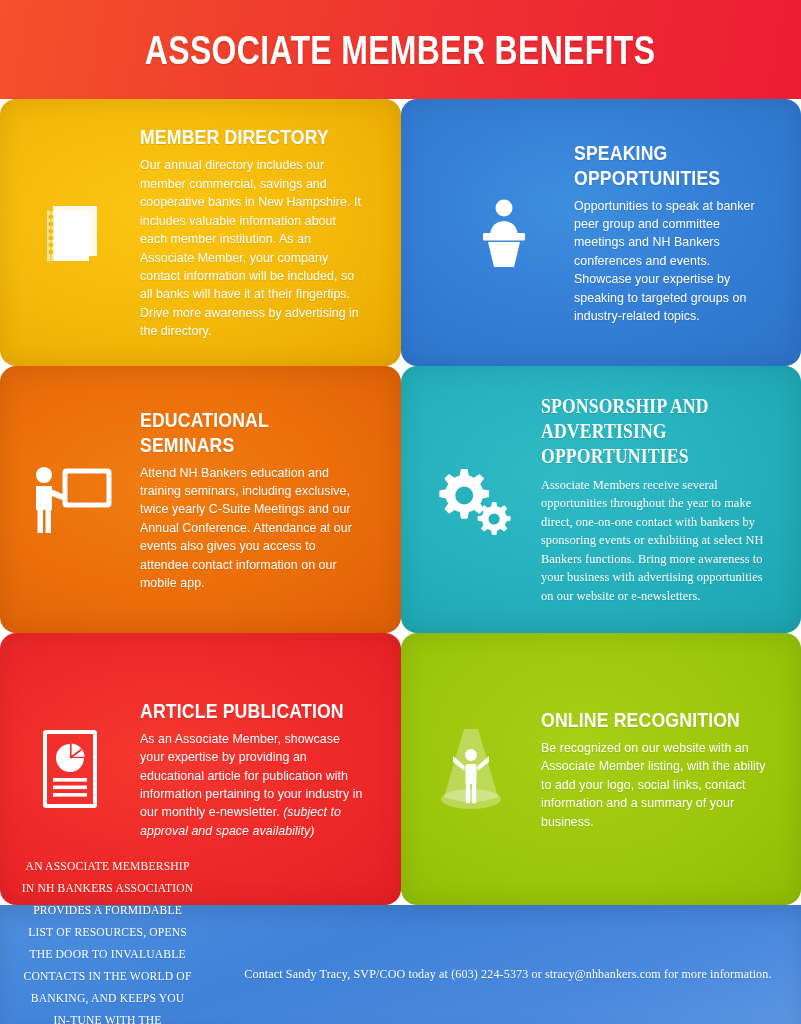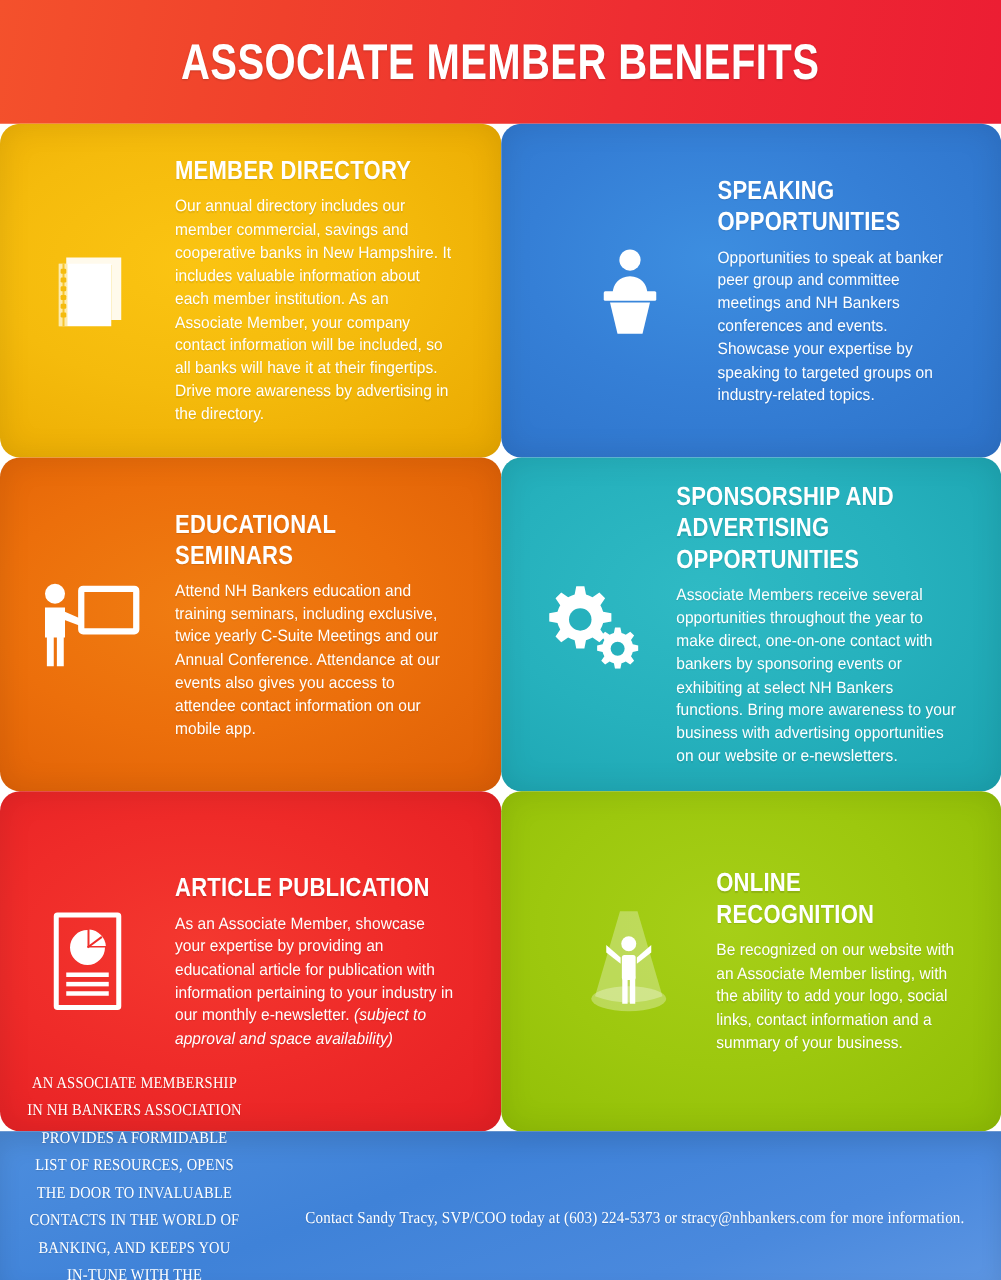--- a/index.html
+++ b/index.html
@@ -63,23 +63,23 @@
   .panel::after {
     content: "";
     position: absolute;
     inset: 0;
     pointer-events: none;
     box-shadow: inset 0 0 26px rgba(0,0,0,0.10);
   }
   .p-yellow  { background: radial-gradient(ellipse at 38% 42%, #fbc412 0%, #f5bb0c 45%, #e9a800 100%); }
   .p-blue    { background: radial-gradient(ellipse at 42% 40%, #3d8ee0 0%, #357fd6 45%, #2d72c9 100%); padding-left: 33px; }
   .p-orange  { background: radial-gradient(ellipse at 40% 45%, #f07d12 0%, #ec6f0b 48%, #de5f06 100%); }
-  .p-teal    { background: radial-gradient(ellipse at 40% 40%, #2fbac4 0%, #26b1bd 48%, #1ba3b0 100%); }
+  .p-teal    { background: radial-gradient(ellipse at 40% 40%, #2fbac4 0%, #26b1bd 48%, #1ba3b0 100%); font-family: Liberation Serif, serif; }
   .p-red     { background: radial-gradient(ellipse at 40% 45%, #f4382f 0%, #ef2b29 48%, #e51f24 100%); }
-  .p-green   { background: radial-gradient(ellipse at 45% 40%, #a6cf18 0%, #9dc80e 48%, #8fbd05 100%); padding-left: 32px; }
+  .p-green   { background: radial-gradient(ellipse at 45% 40%, #a6cf18 0%, #9dc80e 48%, #8fbd05 100%); }
 
   .icon-col {
     width: 140px;
     min-width: 140px;
     display: flex;
     align-items: center;
     justify-content: center;
     position: relative;
     z-index: 2;
   }

